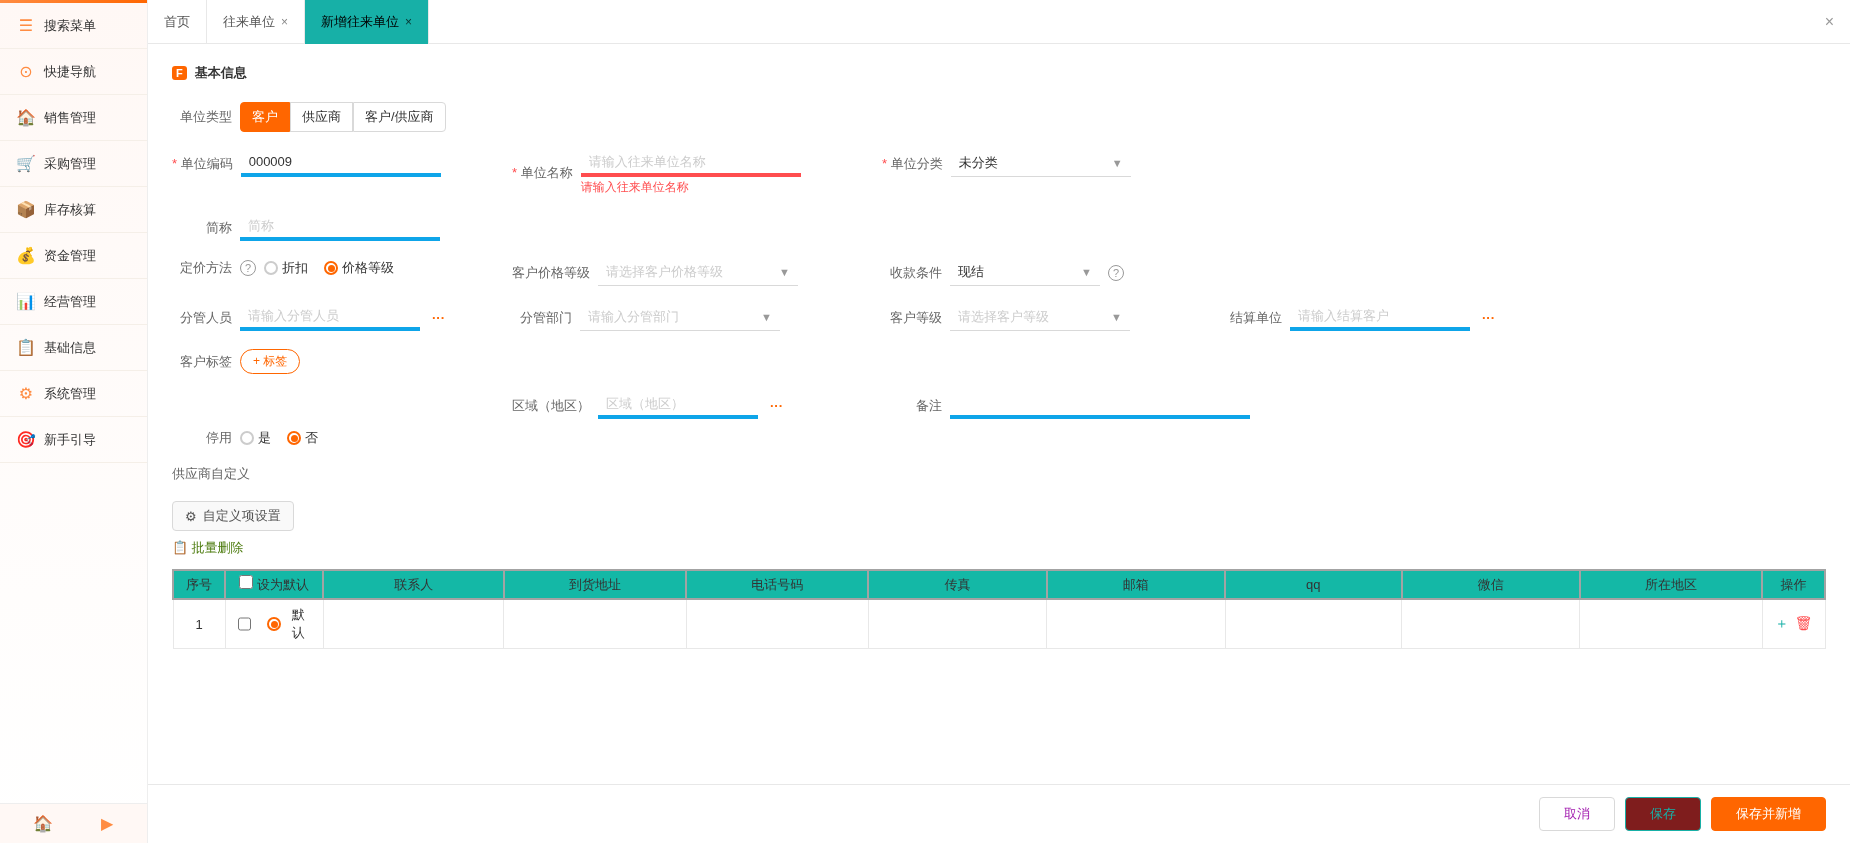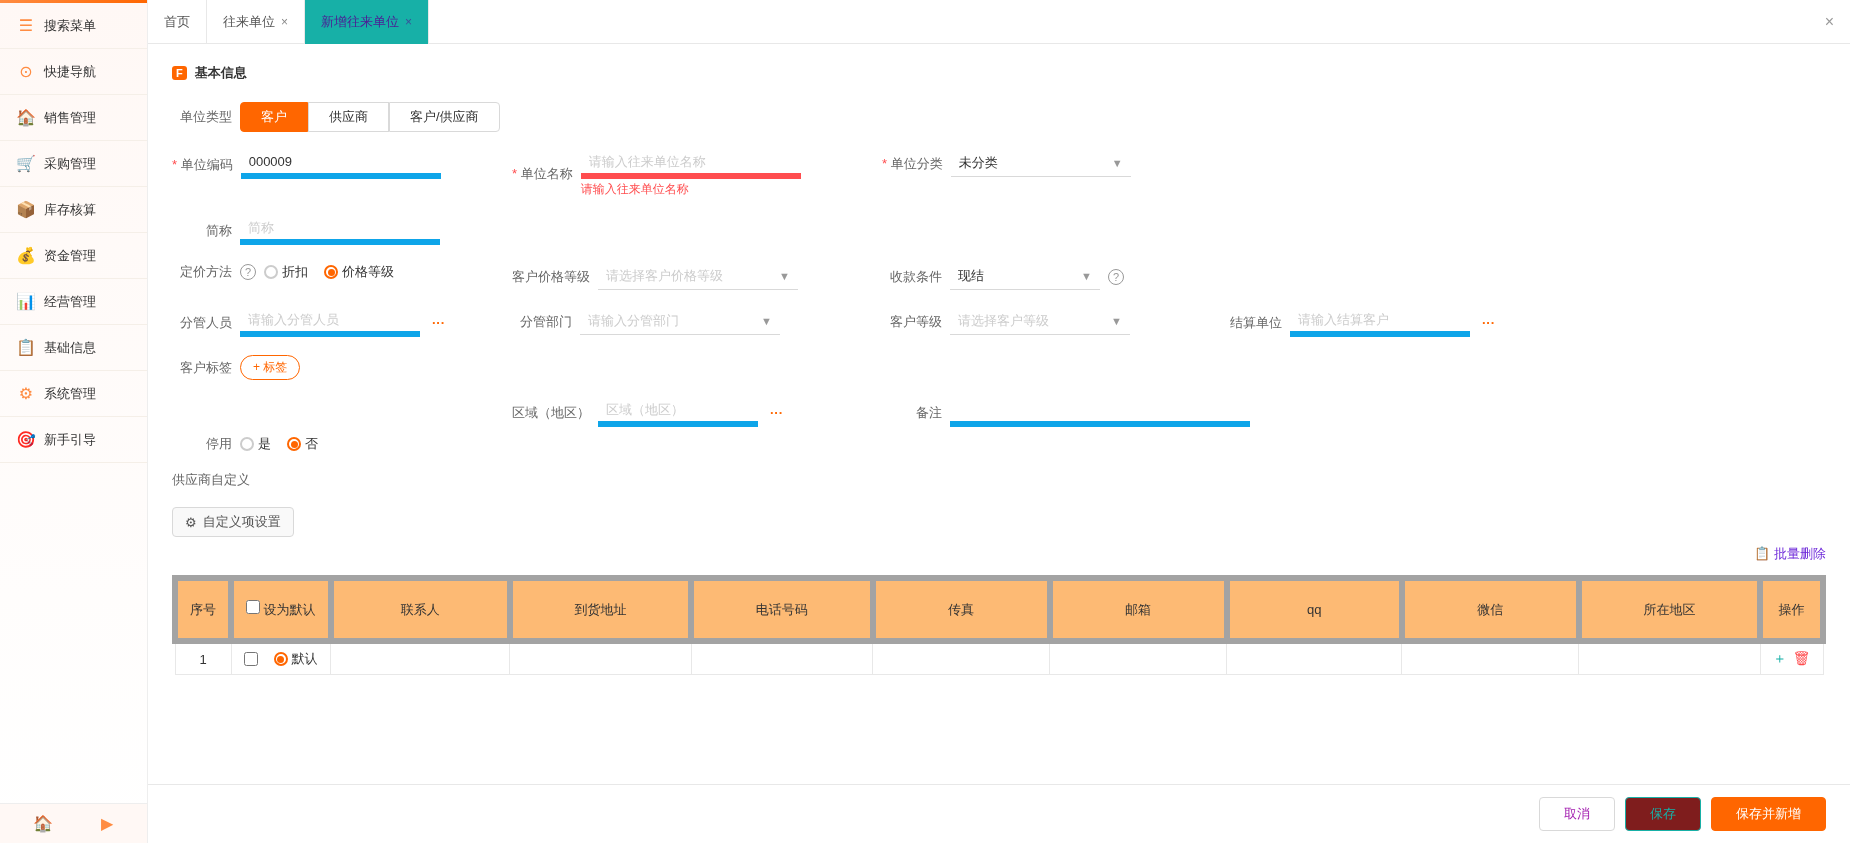--- a/index.html
+++ b/index.html
@@ -64,21 +64,21 @@
       height: 44px;
       cursor: pointer;
       color: #555;
       gap: 6px;
       font-size: 14px;
       border-right: 1px solid #e8e8e8;
       white-space: nowrap;
     }
     .tab.active {
       background: #17b0a7;
-      color: #4c1d95;
+      color: #000000;
       font-weight: 500;
     }
     .tab-close {
       font-size: 12px;
       color: inherit;
       opacity: 0.7;
       cursor: pointer;
     }
     .tab-bar-close {
       margin-left: auto;
@@ -137,21 +137,21 @@
       min-width: 60px;
       text-align: right;
     }
     .form-label.required::before {
       content: "* ";
       color: #ff4d4f;
     }
 
     .form-input {
       border: none;
-      border-bottom: 6px solid #0ea5e9;
+      border-bottom: 4px solid #0ea5e9;
       outline: none;
       padding: 4px 8px;
       font-size: 13px;
       color: #333;
       background: transparent;
       min-width: 150px;
     }
     .form-input.error { border-bottom-color: #ff4d4f; }
     .form-input::placeholder { color: #ccc; }
 
@@ -161,21 +161,21 @@
       margin-top: 2px;
       display: block;
     }
 
     
     .unit-type-group {
       display: flex;
       gap: 0;
     }
     .unit-btn {
-      padding: 5px 20px;
+      padding: 5px 11px;
       border: 1px solid #d9d9d9;
       background: #fff;
       cursor: pointer;
       font-size: 13px;
       color: #333;
     }
     .unit-btn:first-child { border-radius: 4px 0 0 4px; }
     .unit-btn:last-child { border-radius: 0 4px 4px 0; }
     .unit-btn.active {
       background: #ff6600;
@@ -280,23 +280,23 @@
       font-size: 13px;
     }
 
     
     .data-table {
       width: 100%;
       border-collapse: collapse;
       margin-top: 8px;
     }
     .data-table th {
-      background: #fdba74;
-      border: 6px solid #a3a3a3;
-      padding: 19px 12px;
+      background: #14b8a6;
+      border: 2px solid #a3a3a3;
+      padding: 4px 12px;
       text-align: center;
       font-weight: 500;
       color: #333;
       white-space: nowrap;
     }
     .data-table td {
       border: 1px solid #e8e8e8;
       padding: 6px 12px;
       text-align: center;
       color: #333;
@@ -336,23 +336,22 @@
       border-color: #17b0a7;
     }
     .btn-save-new {
       background: #ff6600;
       color: #fff;
       border-color: #ff6600;
     }
 
     
     .batch-delete {
-      text-align: right;
       padding: 4px 0;
-      color: #6d28d9;
+      color: #4d7c0f;
       font-size: 12px;
       cursor: pointer;
     }
 
     
     .action-btns {
       display: flex;
       justify-content: center;
       gap: 6px;
     }

